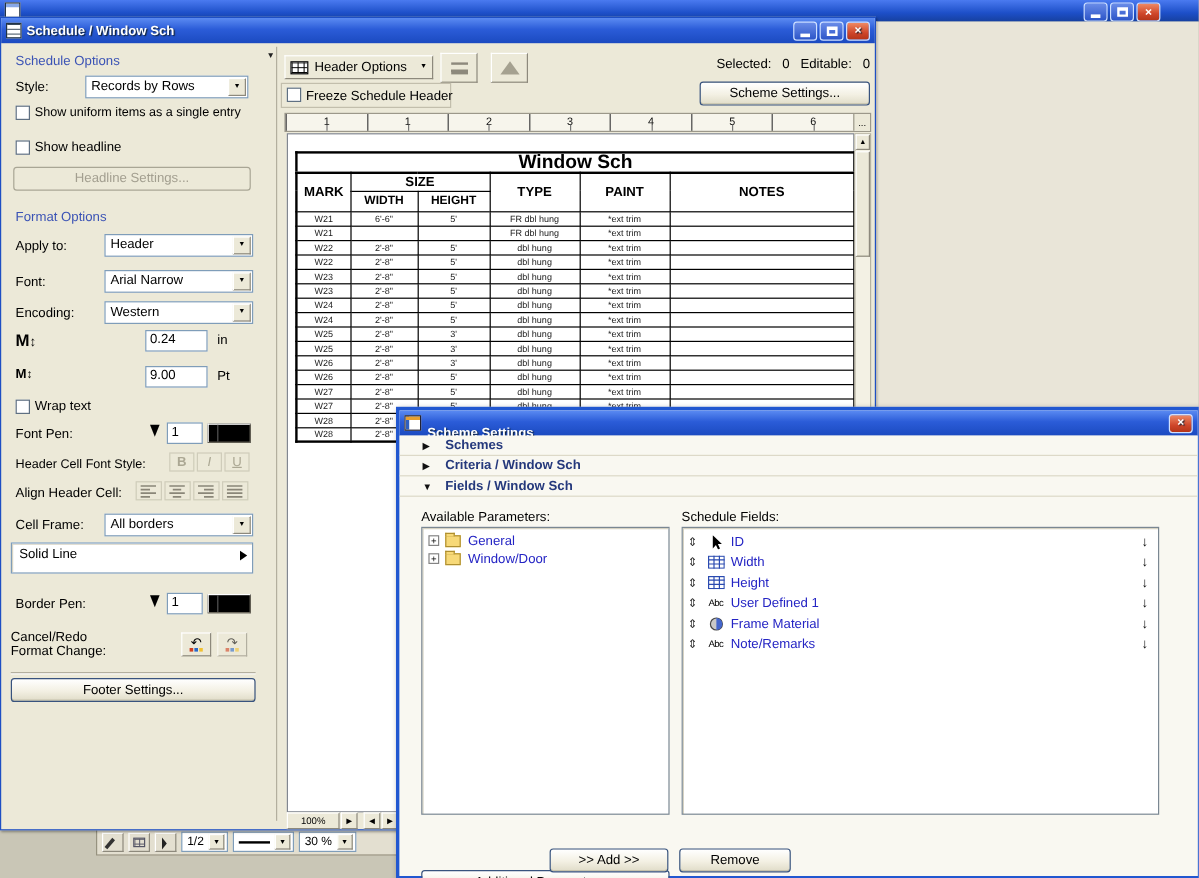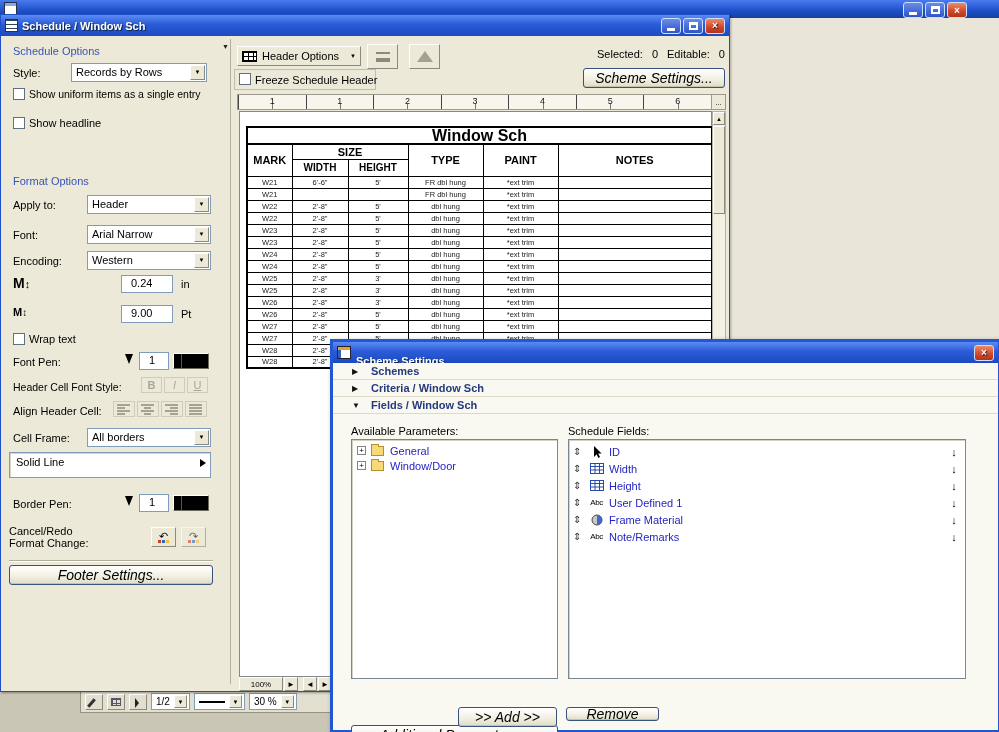--- a/index.html
+++ b/index.html
@@ -12,32 +12,32 @@
   .titlebar { height:21px; background:linear-gradient(180deg,#5b8bf2 0%,#2b5cd8 45%,#1b4ac0 100%);
               display:flex; align-items:center; padding:0 4px; color:#fff; font-weight:bold; font-size:11px;
               text-shadow:1px 1px 1px #123; }
   .tb-btn { width:20px; height:16px; margin-left:2px; border:1px solid #cfe0ff; border-radius:3px;
             display:flex; align-items:center; justify-content:center; color:#fff; font-size:10px; font-weight:bold;
             background:linear-gradient(#6a8ce8,#2c55c8); flex:none; }
   .tb-btn.close { background:linear-gradient(#ef8a64,#cf462a 60%,#b43418); }
   .tb-min-glyph { width:8px; height:3px; background:#fff; margin-top:7px; }
   .tb-max-glyph { width:9px; height:8px; border:2px solid #fff; border-top-width:3px; }
   .xpbtn { display:flex; align-items:center; justify-content:center; text-align:center;
-           border:1px solid #38537e; border-radius:3px; font-size:14px; color:#000; cursor:default;
-           background:linear-gradient(#ffffff,#f3f0e3 55%,#e0dcc8); box-shadow:inset 0 -1px 0 #c6c2ab;font-style:italic; }
+           border:1px solid #38537e; border-radius:3px; font-size:11px; color:#000; cursor:default;
+           background:linear-gradient(#ffffff,#f3f0e3 55%,#e0dcc8); box-shadow:inset 0 -1px 0 #c6c2ab; }
   .xpbtn.disabled { color:#a39f90; border-color:#a9a695; background:#ece9d8; box-shadow:none; }
   .flatbtn { display:flex; align-items:center; justify-content:center; background:#ece9d8;
              border:1px solid; border-color:#fff #8d897c #8d897c #fff; }
   .combo { position:absolute; height:19px; border:1px solid #7f9db9; background:#fff;
            font-size:11px; line-height:17px; padding-left:4px; }
   .combo .arr { position:absolute; right:1px; top:1px; bottom:1px; width:15px; background:#ece9d8;
                 border:1px solid; border-color:#fff #8d897c #8d897c #fff; font-size:6px; color:#000;
                 display:flex; align-items:center; justify-content:center; }
   .input { position:absolute; height:18px; border:1px solid #7f9db9; background:#fff;
-           font:11px "Liberation Sans",sans-serif; padding:1px 9px; }
+           font:11px "Liberation Sans",sans-serif; padding:1px 3px; }
   .cb { position:absolute; width:12px; height:12px; background:#fff; border:1px solid #5f7082; }
   .lbl { position:absolute; font-size:11px; white-space:nowrap; }
   .seclbl { position:absolute; font-size:11px; color:#3b53b5; white-space:nowrap; }
 
   
   #bg-titlebar { left:0; top:0; width:999px; height:18px;
                  background:linear-gradient(180deg,#4a7af0,#1d4fc8 60%,#16409f); }
   #bg-win-icon { left:4px; top:2px; width:13px; height:13px; background:#fff; border:1px solid #234;
                  box-shadow:inset 0 3px 0 #88a8e8; }
   #bg-controls { right:32px; top:2px; display:flex; }
@@ -217,20 +217,21 @@
       <span>Records by Rows</span>
       <span class="arr">▼</span>
     </div>
 
     <div class="cb" style="left:12px; top:73px;"></div>
     <div class="lbl" style="left:28px; top:73px; font-size:10.5px;">Show uniform items as a single entry</div>
 
     <div class="cb" style="left:12px; top:102px;"></div>
     <div class="lbl" style="left:28px; top:102px;">Show headline</div>
 
+    <div class="xpbtn disabled abs" style="left:10px; top:124px; width:198px; height:20px;">Headline Settings...</div>
 
     <div class="seclbl" style="left:12px; top:160px;">Format Options</div>
 
     <div class="lbl" style="left:12px; top:184px;">Apply to:</div>
     <div class="combo" style="left:86px; top:180px; width:124px;">
       <span>Header</span>
       <span class="arr">▼</span>
     </div>
 
     <div class="lbl" style="left:12px; top:214px;">Font:</div>
@@ -673,17 +674,17 @@
             <span class="fr-icon">
               <span class="abc-ic">Abc</span>
             </span>
             <span class="fr-label">Note/Remarks</span>
             <span class="fr-down">↓</span>
           </div>
         </div>
 
       <div class="xpbtn abs" style="left:18px; top:316px; width:207px; height:20px;margin-top:46px;">Additional Parameters...</div>
       <div class="xpbtn abs" style="left:125px; top:344px; width:99px; height:20px;">&gt;&gt; Add &gt;&gt;</div>
-      <div class="xpbtn abs" style="left:233px; top:344px; width:93px; height:14px;">Remove</div>
+      <div class="xpbtn abs" style="left:233px; top:344px; width:93px; height:20px;">Remove</div>
     </div>
   </div>
 
 </div>
 
 </body></html>

